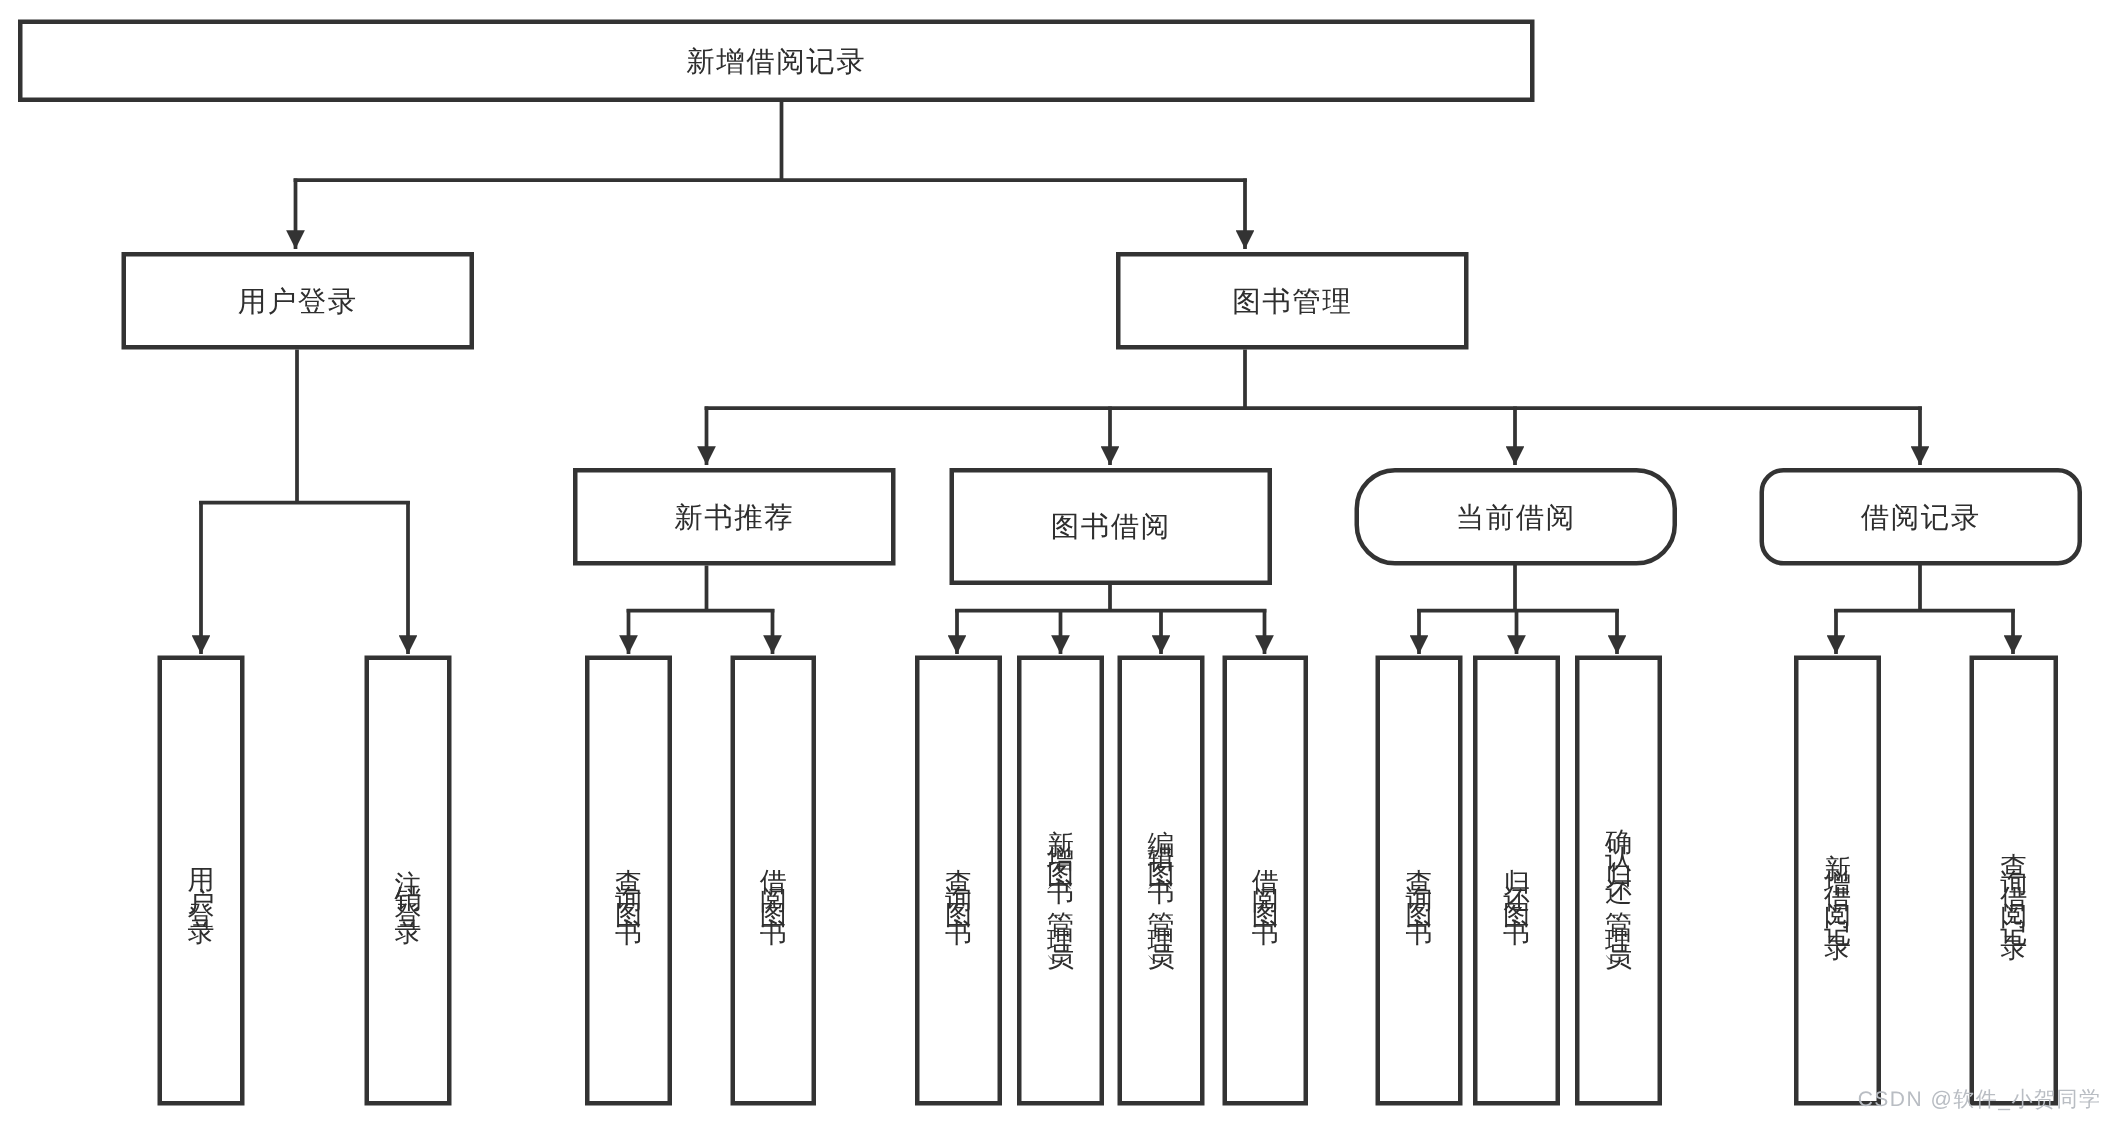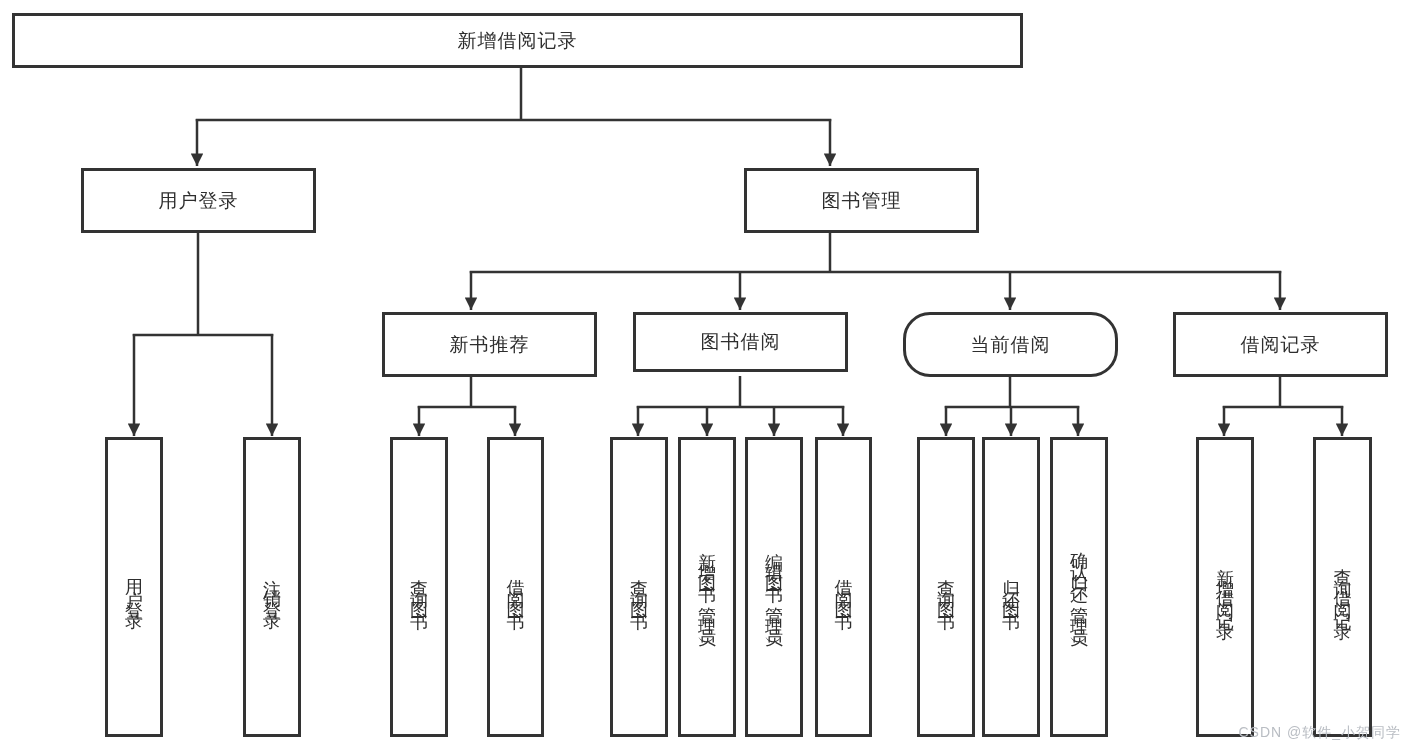--- a/index.html
+++ b/index.html
@@ -117,23 +117,23 @@
       <line x1="1342" y1="406" x2="1342" y2="436" marker-end="url(#arrow)"></line>
     </g>
   </svg>
 
   <div class="box" style="left:12px; top:13px; width:1011px; height:55px;">新增借阅记录</div>
 
   <div class="box" style="left:81px; top:168px; width:235px; height:65px;">用户登录</div>
   <div class="box" style="left:712px; top:168px; width:235px; height:65px;margin-left:32px;">图书管理</div>
 
   <div class="box" style="left:364px; top:312px; width:215px; height:65px;margin-left:18px;">新书推荐</div>
-  <div class="box" style="left:633px; top:312px; width:215px; height:60px;">图书借阅</div>
+  <div class="box" style="left:633px; top:312px; width:215px; height:78px;">图书借阅</div>
   <div class="box" style="left:903px; top:312px; width:215px; height:65px;border-radius:27px;">当前借阅</div>
-  <div class="box" style="left:1173px; top:312px; width:215px; height:65px;">借阅记录</div>
+  <div class="box" style="left:1173px; top:312px; width:215px; height:65px;border-radius:16px;">借阅记录</div>
 
   <div class="vbox" style="left:105px; width:58px;">
     <span>用户登录</span>
   </div>
   <div class="vbox" style="left:243px; width:58px;">
     <span>注销登录</span>
   </div>
 
   <div class="vbox" style="left:390px; width:58px;">
     <span>查询图书</span>

